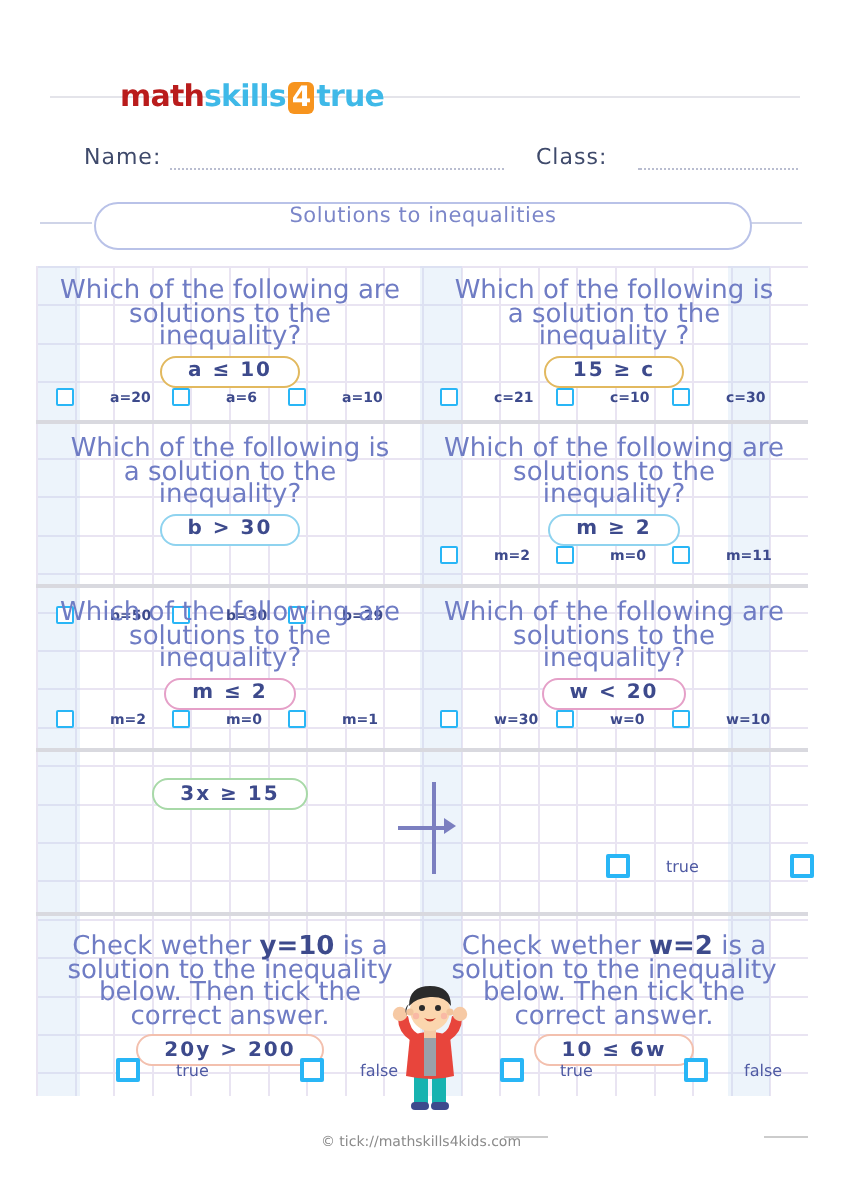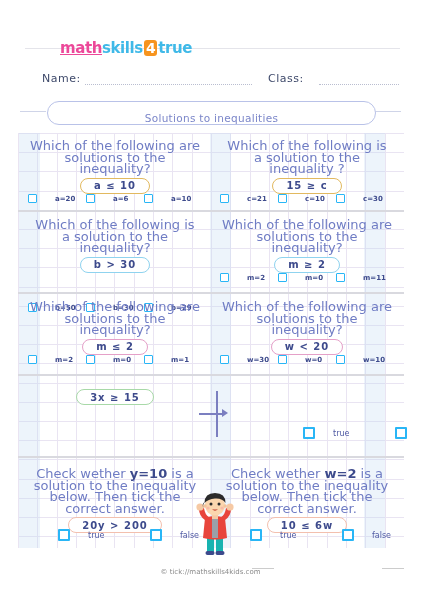--- a/index.html
+++ b/index.html
@@ -15,21 +15,21 @@
   
   .header{
     position:absolute; left:0; top:0; width:421px; height:128px;
   }
   .logo{
     position:absolute; left:60px; top:39px;
     font-size:15px; font-weight:bold; letter-spacing:-0.4px;
     font-family:"DejaVu Sans", sans-serif;
     white-space:nowrap;
   }
-  .logo .l-math{color:#ec4899;text-decoration:underline;}
+  .logo .l-math{color:#b91c1c;}
   .logo .l-skills{color:#3fb9e8;}
   .logo .l-four{
     display:inline-block;
     background:#f7941e;color:#fff;
     border-radius:3px;
     padding:0 2px; margin:0 1px;
     font-size:14px;
   }
   .logo .l-kids{color:#3fb9e8;}
   .logo-rule{
@@ -53,21 +53,21 @@
   }
   .name-dots{left:85px; width:167px;}
   .class-dots{left:319px; width:80px;}
 
   .title-bar{
     position:absolute; left:47px; top:101px;
     width:327px; height:22px;
     border:1px solid #b9c2e8;
     border-radius:12px;
     background:#ffffff;
-    display:flex; align-items:flex-end; justify-content:center;
+    display:flex; align-items:flex-start; justify-content:center;
   }
   .title-bar span{
     font-size:10.5px; color:#7b86c9; letter-spacing:0.3px;
     font-family:"DejaVu Sans", sans-serif;
   }
   .title-tick{
     position:absolute; top:111px; height:1px; background:#cfd4e8;
   }
   .title-tick.left{left:20px; width:26px;}
   .title-tick.right{left:375px; width:26px;}

